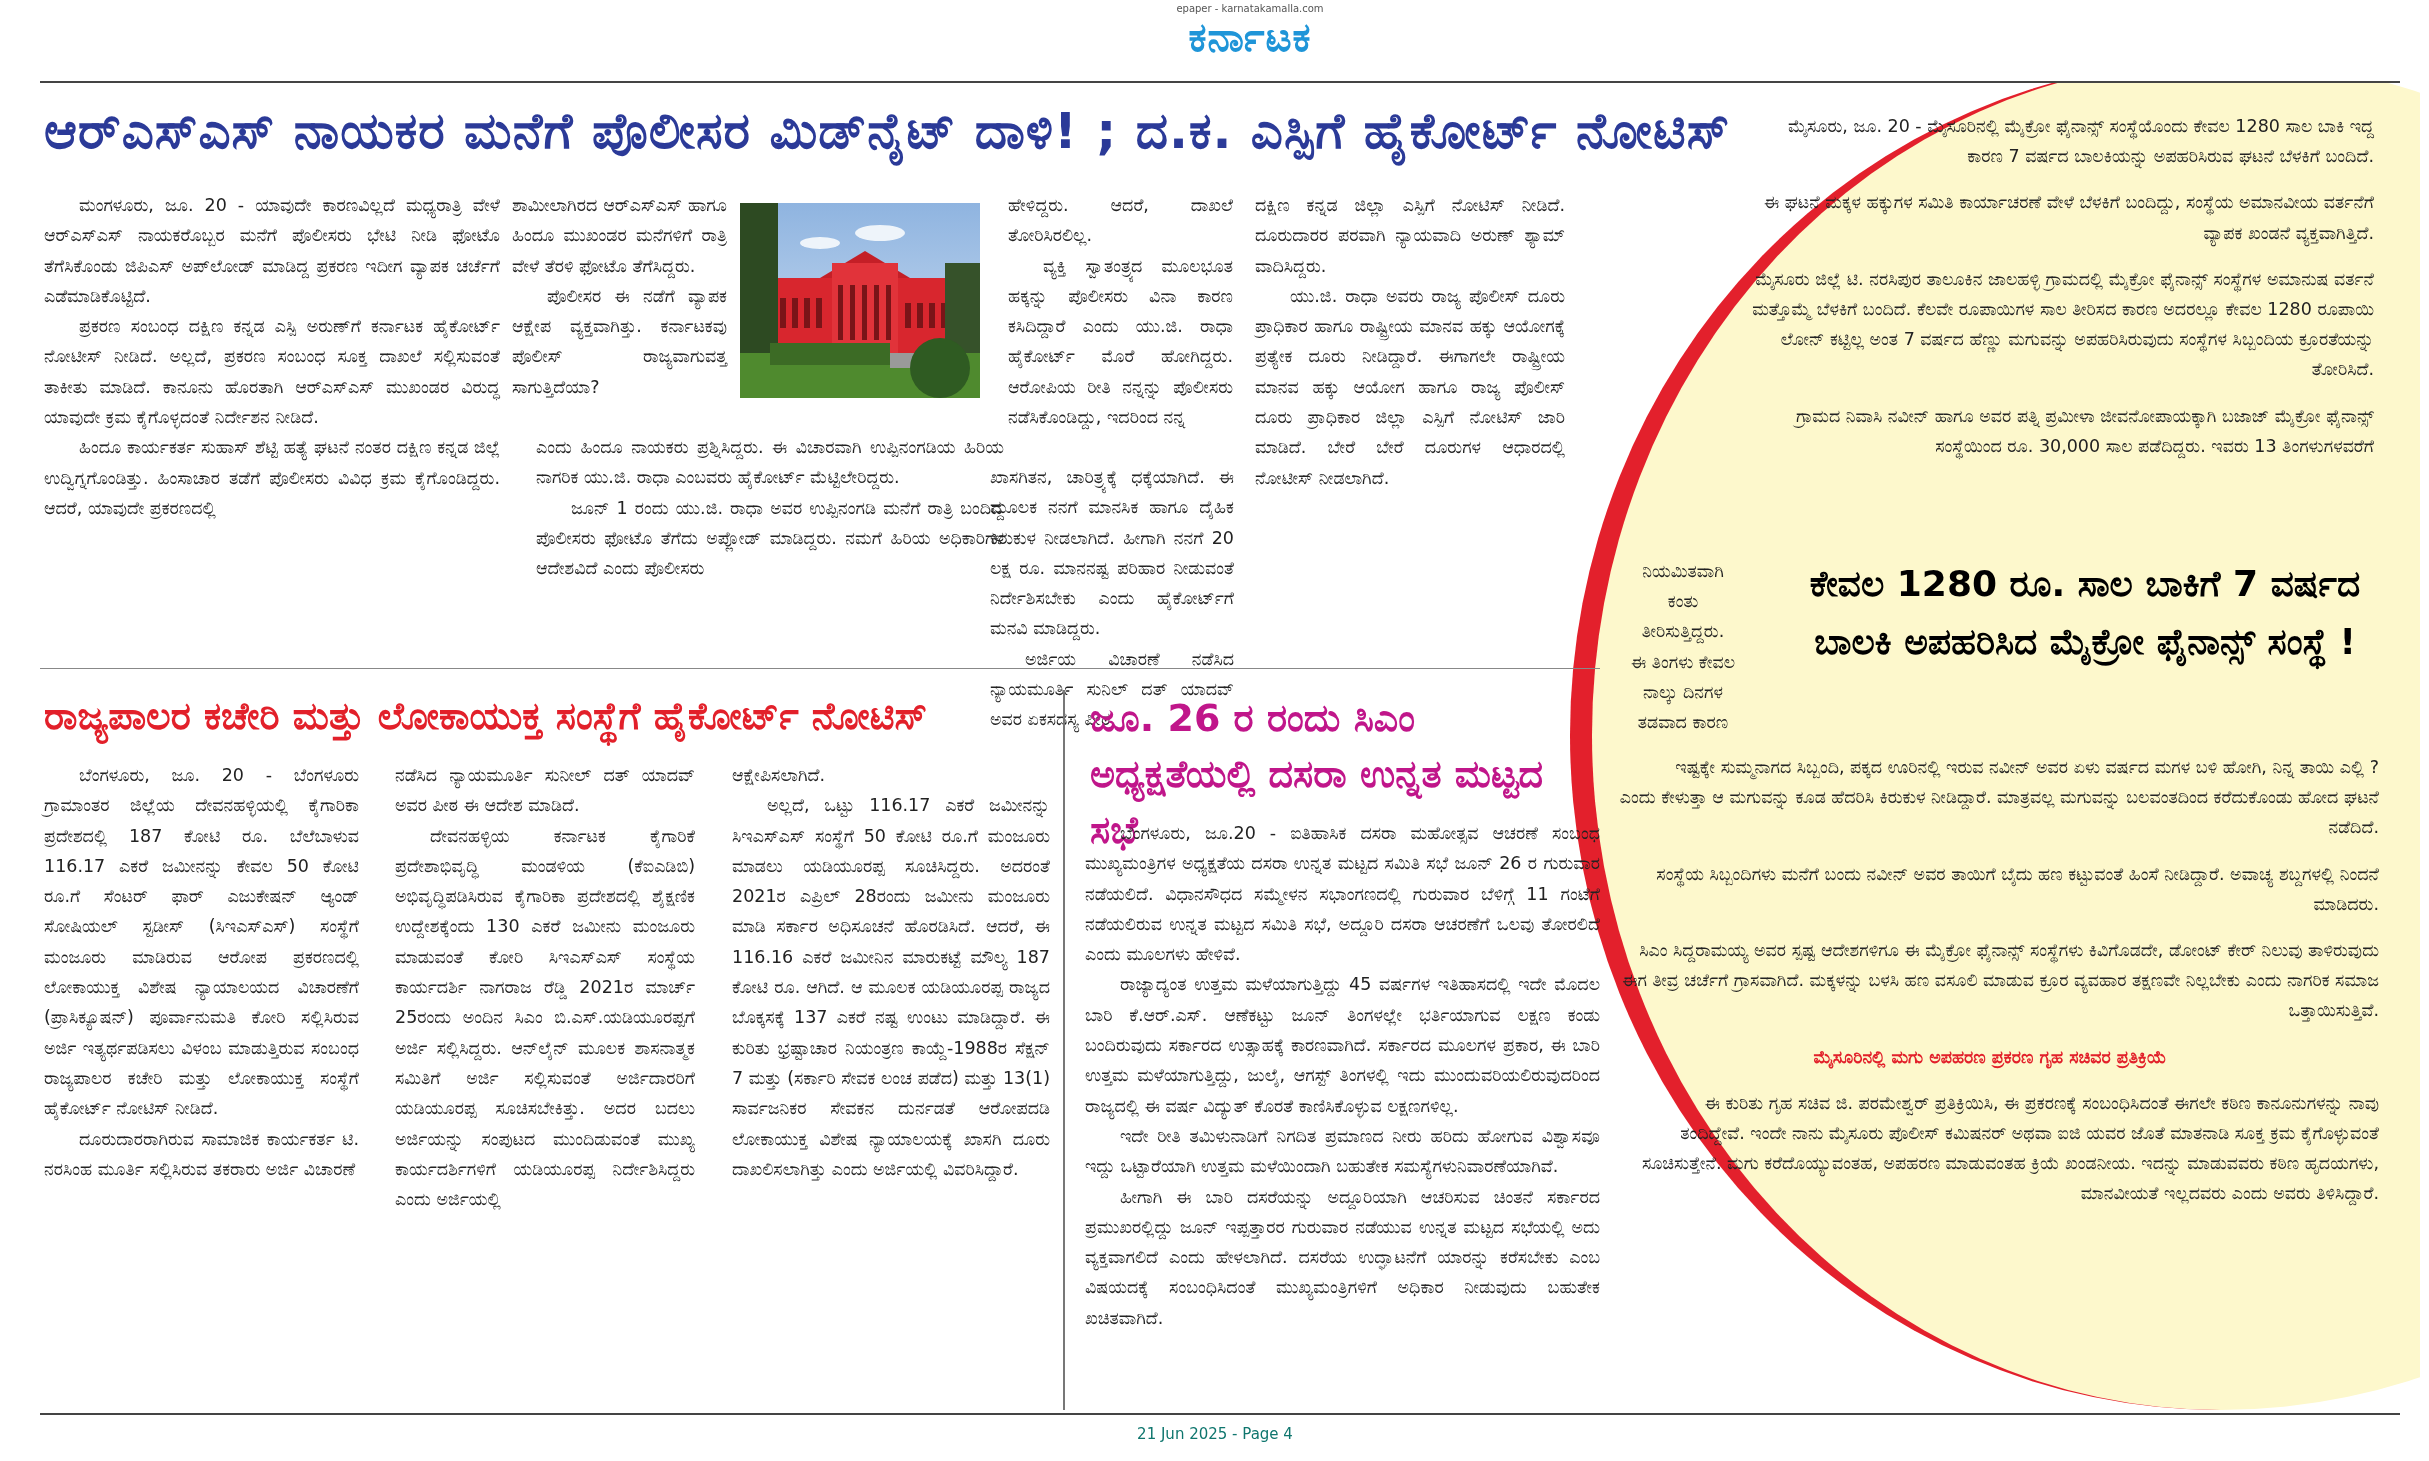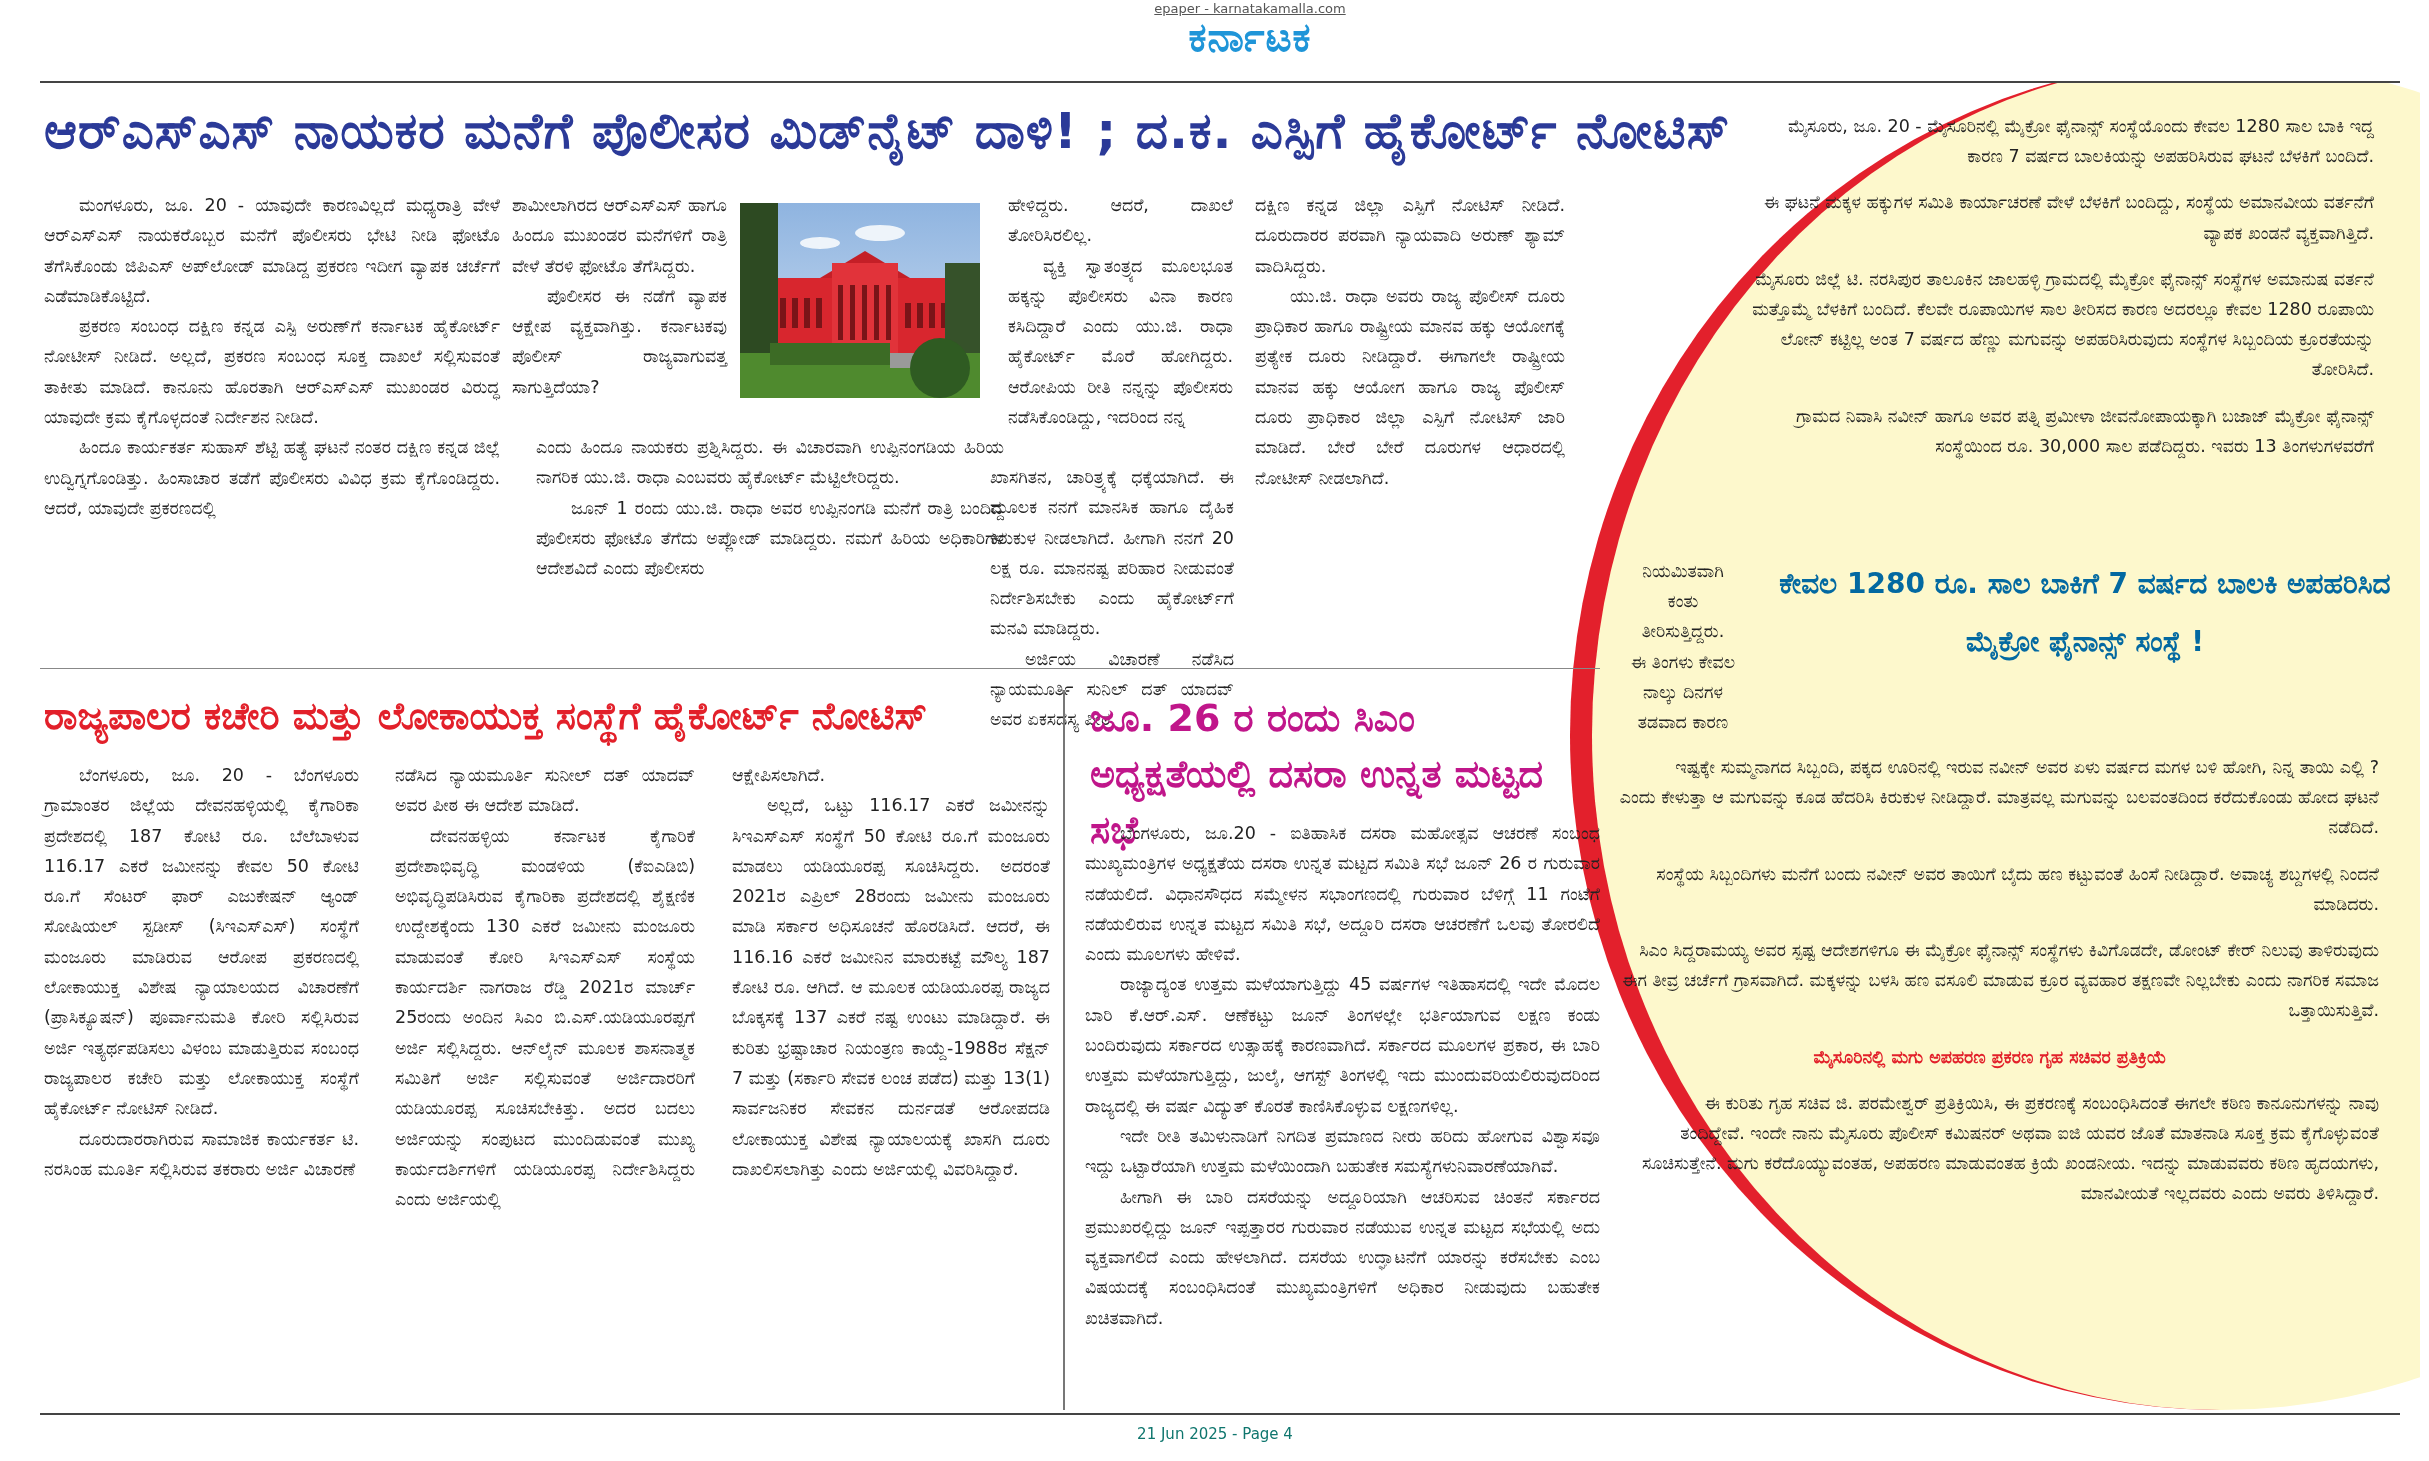--- a/index.html
+++ b/index.html
@@ -1,35 +1,35 @@
 <!DOCTYPE html>
 <html><head>
 <meta charset="utf-8">
 <style>
   html,body{margin:0;padding:0;background:#ffffff;}
   body{width:2429px;height:1461px;position:relative;overflow:hidden;font-family:"DejaVu Sans",sans-serif;color:#1a1a1a;}
   .abs{position:absolute;}
   .masthead{left:1080px;top:4px;width:340px;height:60px;text-align:center;}
-  .masthead .tag{font-size:13px;color:#555;line-height:10px;text-decoration:underline;}
+  .masthead .tag{font-size:10px;color:#555;line-height:10px;}
   .masthead .logo{font-size:40px;font-weight:bold;color:#1f95d8;line-height:46px;letter-spacing:1px;}
   .rule-top{left:40px;top:81px;width:2360px;height:2px;background:#444;}
   .rule-bottom{left:40px;top:1413px;width:2360px;height:2px;background:#444;}
   .h-main{left:44px;top:96px;width:1860px;font-size:50px;font-weight:bold;color:#2b3a98;line-height:70px;white-space:nowrap;letter-spacing:1px;}
   .col{font-size:17.5px;line-height:30.3px;text-align:justify;color:#222;}
   .col p{margin:0;text-indent:2em;}
   .col p.noind{text-indent:0;}
   .photo{left:740px;top:203px;width:240px;height:195px;overflow:hidden;}
   .h-red{left:44px;top:685px;width:1010px;font-size:38px;font-weight:bold;color:#e2202a;line-height:62px;white-space:nowrap;}
   .h-pink{left:1090px;top:690px;width:470px;font-size:38px;font-weight:bold;color:#c0168a;line-height:56px;}
   .vrule{left:1063px;top:690px;width:2px;height:720px;background:#777;}
   .hrule2{left:40px;top:668px;width:1560px;height:1px;background:#888;}
   .circle-clip{left:1560px;top:83px;width:860px;height:1330px;overflow:hidden;}
   .box-text{font-size:17.5px;line-height:30.2px;color:#222;}
   .box-text p{margin:16px;text-indent:2em;text-align:right;}
-  .red-hl{left:1775px;top:555px;width:620px;font-size:28px;font-weight:bold;color:#0369a1;line-height:58px;text-align:center;}
+  .red-hl{left:1775px;top:555px;width:620px;font-size:36px;font-weight:bold;color:#000000;line-height:58px;text-align:center;}
   .subhead{color:#e2202a;font-weight:bold;}
   .footer{left:1000px;top:1425px;width:430px;text-align:center;font-size:15px;color:#0f766e;font-family:"DejaVu Sans",sans-serif;}
 </style>
 </head>
 <body>
 
 <div class="abs masthead">
   <div class="tag">epaper - karnatakamalla.com</div>
   <div class="logo">
     <span>ಕರ್ನಾಟಕ</span>

